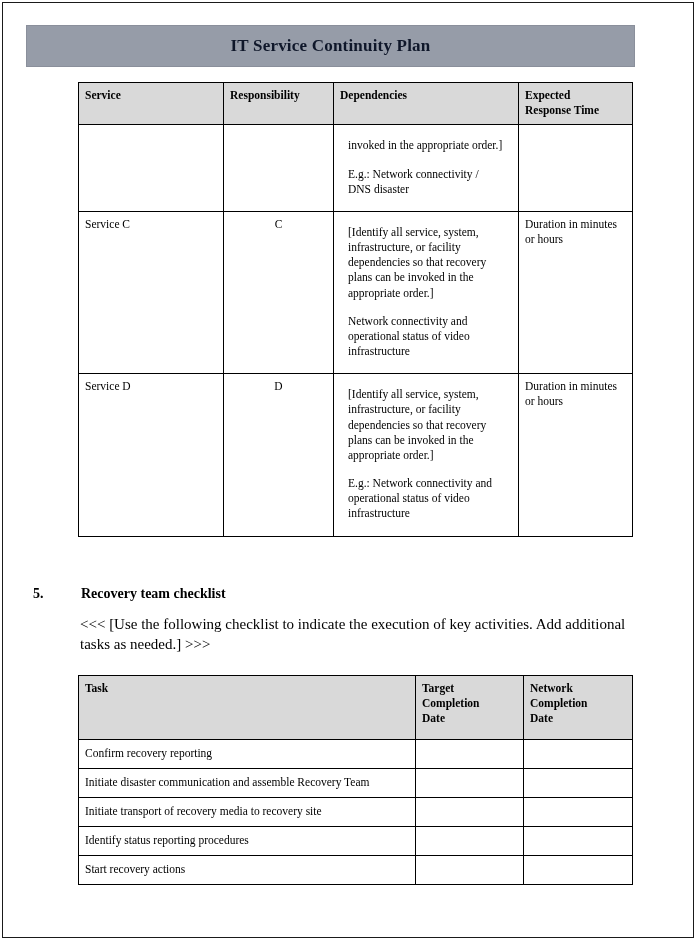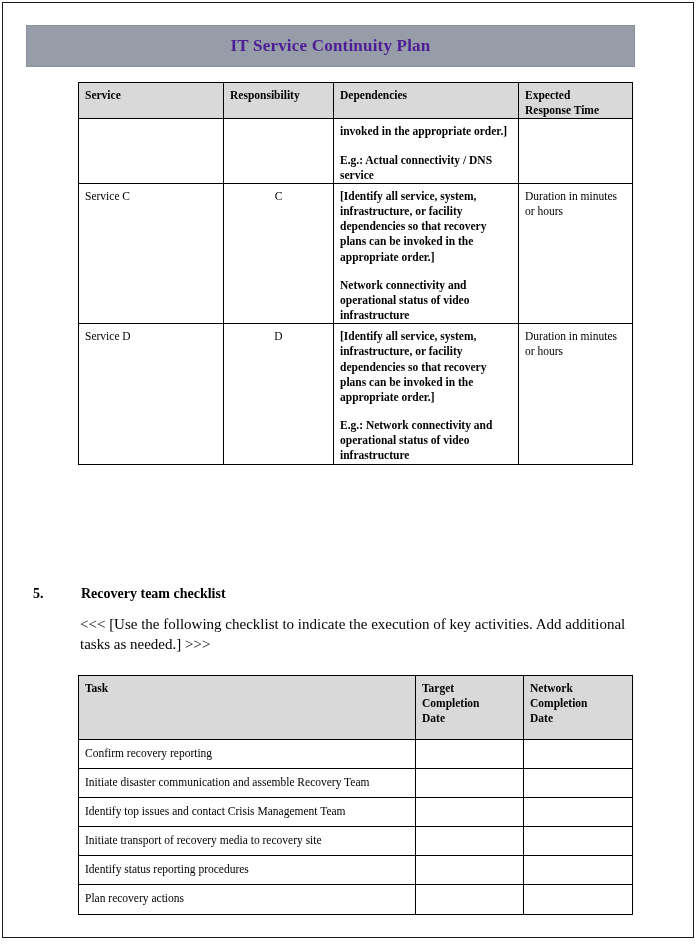--- a/index.html
+++ b/index.html
@@ -31,57 +31,57 @@
     width: 609px;
     height: 42px;
     background: #969ca8;
     border: 1px solid #8a8f9b;
     box-sizing: border-box;
     display: flex;
     align-items: center;
     justify-content: center;
   }
   .banner-title {
-    color: #4c1d95;
+    color: #0f172a;
     font-size: 17px;
     font-weight: bold;
     letter-spacing: 0.2px;
   }
   table.doc-table {
     position: absolute;
     border-collapse: collapse;
     table-layout: fixed;
     background: #ffffff;
   }
   table.doc-table td,
   table.doc-table th {
     border: 1px solid #000000;
     vertical-align: top;
-    padding: 5px 6px 0 6px;
+    padding: 5px 6px 6px 6px;
     font-size: 11.5px;
     line-height: 1.32;
     font-weight: normal;
     text-align: left;
   }
   table.doc-table th {
     background: #d9d9d9;
     font-weight: bold;
   }
   
   #service-table {
     left: 75px;
     top: 79px;
     width: 554px;
   }
   #service-table .c-service { width: 145px; }
   #service-table .c-resp    { width: 110px; }
   #service-table .c-dep     { width: 185px; }
   #service-table .c-exp     { width: 114px; }
   #service-table .resp-cell { text-align: center; }
-  .para { margin: 0; font-weight: bold; }
+  .para { margin: 8px; }
   .para + .para { margin-top: 13px; }
 
   
   .section {
     position: absolute;
     left: 30px;
     top: 583px;
     width: 610px;
   }
   .section-head {
@@ -137,21 +137,21 @@
           <span>Response Time</span>
         </th>
       </tr>
     </thead>
     <tbody>
       <tr>
         <td></td>
         <td class="resp-cell"></td>
         <td>
           <p class="para">invoked in the appropriate order.]</p>
-          <p class="para">E.g.: Actual connectivity / DNS service</p>
+          <p class="para">E.g.: Network connectivity / DNS disaster</p>
         </td>
         <td></td>
       </tr>
       <tr>
         <td>Service C</td>
         <td class="resp-cell">C</td>
         <td>
           <p class="para">[Identify all service, system, infrastructure, or facility dependencies so that recovery plans can be invoked in the appropriate order.]</p>
           <p class="para">Network connectivity and operational status of video infrastructure</p>
         </td>
@@ -203,35 +203,30 @@
         <td class="task-cell">Confirm recovery reporting</td>
         <td class="blank-cell"></td>
         <td class="blank-cell"></td>
       </tr>
       <tr>
         <td class="task-cell">Initiate disaster communication and assemble Recovery Team</td>
         <td class="blank-cell"></td>
         <td class="blank-cell"></td>
       </tr>
       <tr>
-        <td class="task-cell">Identify top issues and contact Crisis Management Team</td>
-        <td class="blank-cell"></td>
-        <td class="blank-cell"></td>
-      </tr>
-      <tr>
         <td class="task-cell">Initiate transport of recovery media to recovery site</td>
         <td class="blank-cell"></td>
         <td class="blank-cell"></td>
       </tr>
       <tr>
         <td class="task-cell">Identify status reporting procedures</td>
         <td class="blank-cell"></td>
         <td class="blank-cell"></td>
       </tr>
       <tr>
-        <td class="task-cell">Plan recovery actions</td>
+        <td class="task-cell">Start recovery actions</td>
         <td class="blank-cell"></td>
         <td class="blank-cell"></td>
       </tr>
     </tbody>
   </table>
 
 </div>
 
 </body></html>

